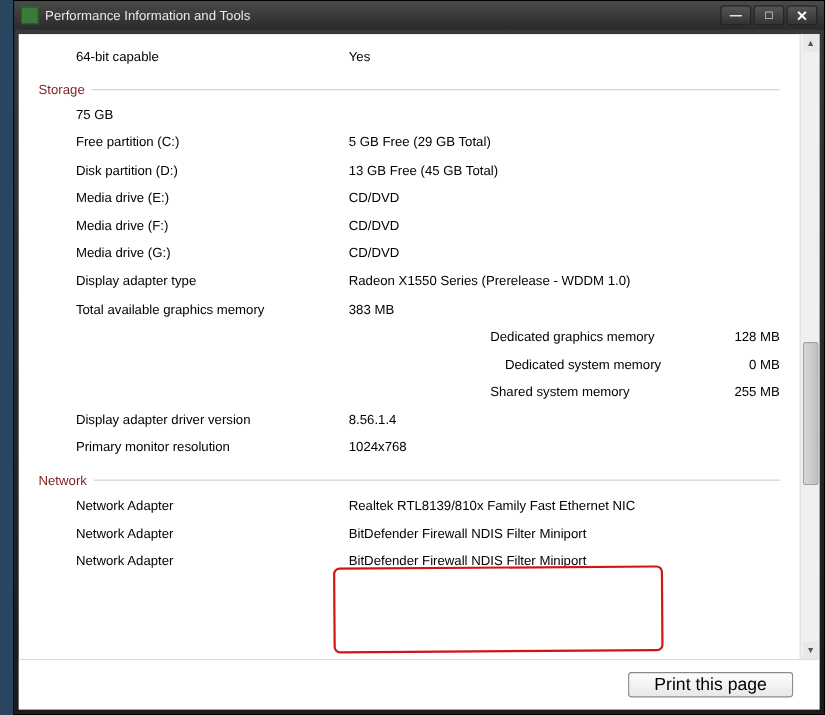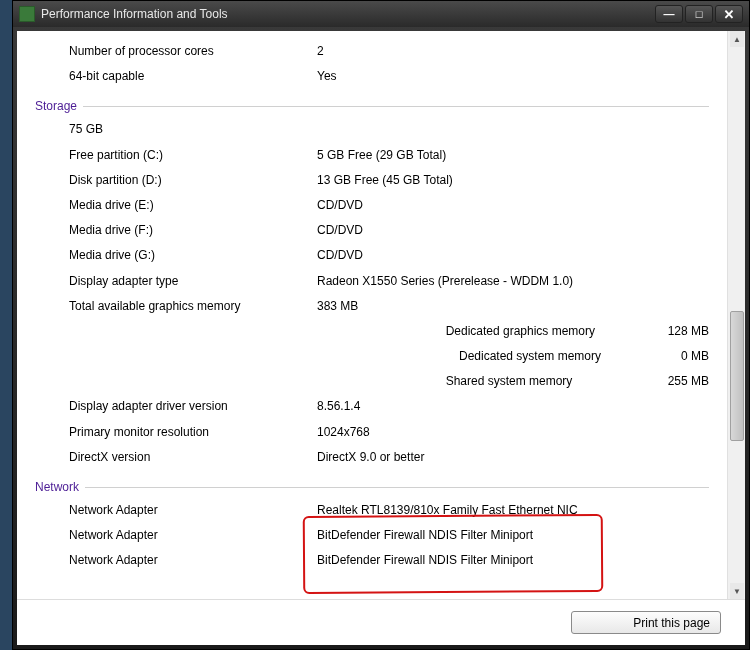--- a/index.html
+++ b/index.html
@@ -80,21 +80,21 @@
       position: absolute; left: 2px;
       width: 14px; height: 16px;
       background: #e8e8e8;
       display: flex; align-items: center; justify-content: center;
       font-size: 8px; color: #555;
       cursor: pointer;
     }
     .scroll-arrow-up { top: 0; }
     .scroll-arrow-down { bottom: 0; }
     .section-heading {
-      color: #4c1d95;
+      color: #7f1d1d;
       font-size: 12px;
       margin: 10px 0 4px 0;
       display: flex;
       align-items: center;
       gap: 6px;
     }
     .section-heading .rule {
       flex: 1; height: 1px; background: #d0d0d0;
     }
     .row {
@@ -130,24 +130,23 @@
       justify-content: flex-end;
       padding-right: 24px;
       background: #fff;
     }
     .print-btn {
       min-width: 150px;
       height: 23px;
       background: linear-gradient(180deg, #fdfdfd 0%, #e8e8e8 100%);
       border: 1px solid #8a8a8a;
       border-radius: 3px;
-      font-size: 12px;
+      font-size: 16px;
       cursor: pointer;
       padding: 0 10px;
-      text-align: right;
     }
   </style>
 </head>
 <body>
 
 <div class="window">
   <div class="titlebar">
     <div class="app-icon"></div>
     <div class="title">Performance Information and Tools</div>
     <div class="win-controls">
@@ -155,24 +154,20 @@
       <div class="win-btn">□</div>
       <div class="win-btn close">✕</div>
     </div>
   </div>
 
   <div class="content-wrap">
     <div class="scroll-area">
 
       <div id="top-rows-mount">
           <div class="row">
-            <div class="label">Number of processor cores</div>
-            <div class="value">2</div>
-          </div>
-          <div class="row">
             <div class="label">64-bit capable</div>
             <div class="value">Yes</div>
           </div>
         </div>
       <div id="sections-mount">
           <div class="section-heading">
             <span>Storage</span>
             <div class="rule"></div>
           </div>
           <div class="row">
@@ -219,24 +214,20 @@
             <div class="value">255 MB</div>
           </div>
           <div class="row">
             <div class="label">Display adapter driver version</div>
             <div class="value">8.56.1.4</div>
           </div>
           <div class="row">
             <div class="label">Primary monitor resolution</div>
             <div class="value">1024x768</div>
           </div>
-          <div class="row">
-            <div class="label">DirectX version</div>
-            <div class="value">DirectX 9.0 or better</div>
-          </div>
           <div class="section-heading">
             <span>Network</span>
             <div class="rule"></div>
           </div>
           <div class="row">
             <div class="label">Network Adapter</div>
             <div class="value">Realtek RTL8139/810x Family Fast Ethernet NIC</div>
           </div>
           <div class="row">
             <div class="label">Network Adapter</div>

